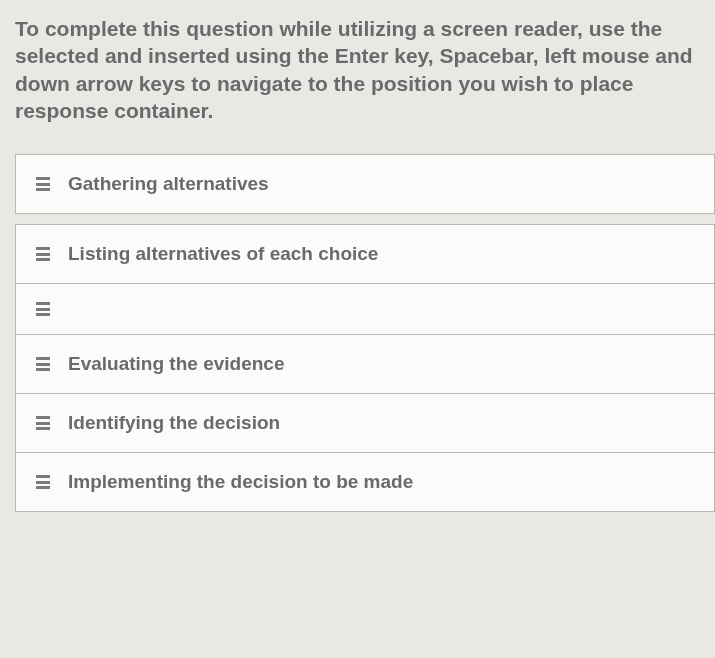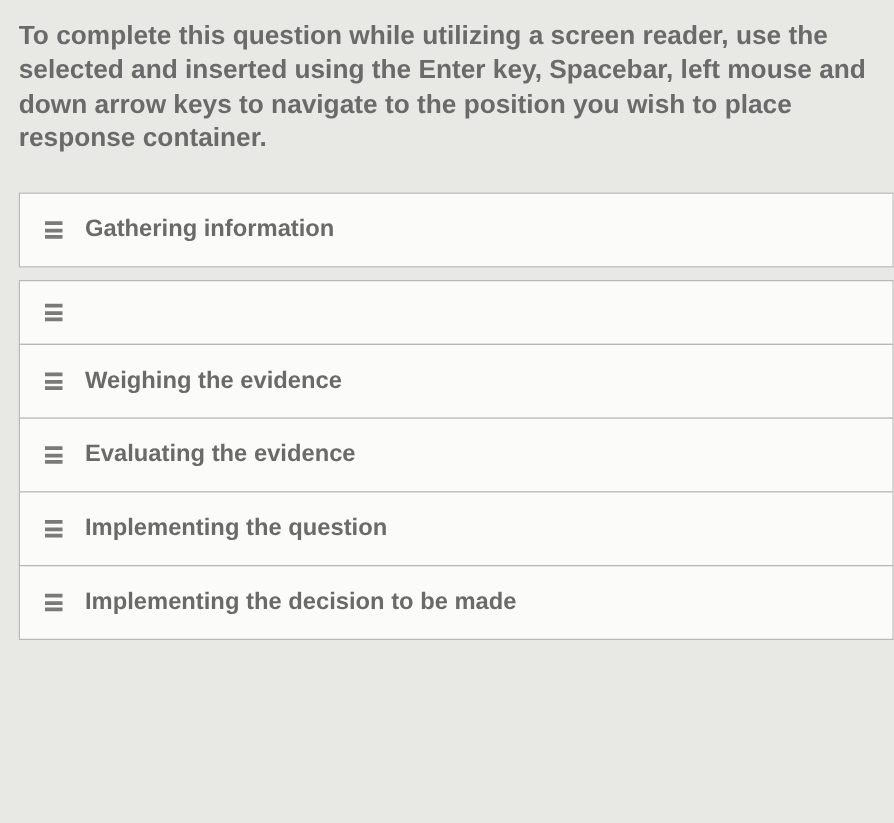--- a/index.html
+++ b/index.html
@@ -63,57 +63,57 @@
 <div class="instructions">To complete this question while utilizing a screen reader, use the selected and inserted using the Enter key, Spacebar, left mouse and down arrow keys to navigate to the position you wish to place response container.</div>
 
 <div class="item-list">
 
   <div class="list-item">
     <div class="drag-handle">
         <span></span>
         <span></span>
         <span></span>
       </div>
-    <div class="item-label">Gathering information</div>
+    <div class="item-label">Gathering alternatives</div>
   </div>
 
   <div class="list-item">
     <div class="drag-handle">
         <span></span>
         <span></span>
         <span></span>
       </div>
+    <div class="item-label">Listing alternatives of each choice</div>
   </div>
 
   <div class="list-item">
     <div class="drag-handle">
         <span></span>
         <span></span>
         <span></span>
       </div>
-    <div class="item-label">Weighing the evidence</div>
   </div>
 
   <div class="list-item">
     <div class="drag-handle">
         <span></span>
         <span></span>
         <span></span>
       </div>
     <div class="item-label">Evaluating the evidence</div>
   </div>
 
 
   <div class="list-item">
     <div class="drag-handle">
         <span></span>
         <span></span>
         <span></span>
       </div>
-    <div class="item-label">Implementing the question</div>
+    <div class="item-label">Identifying the decision</div>
   </div>
 
   <div class="list-item">
     <div class="drag-handle">
         <span></span>
         <span></span>
         <span></span>
       </div>
     <div class="item-label">Implementing the decision to be made</div>
   </div>

